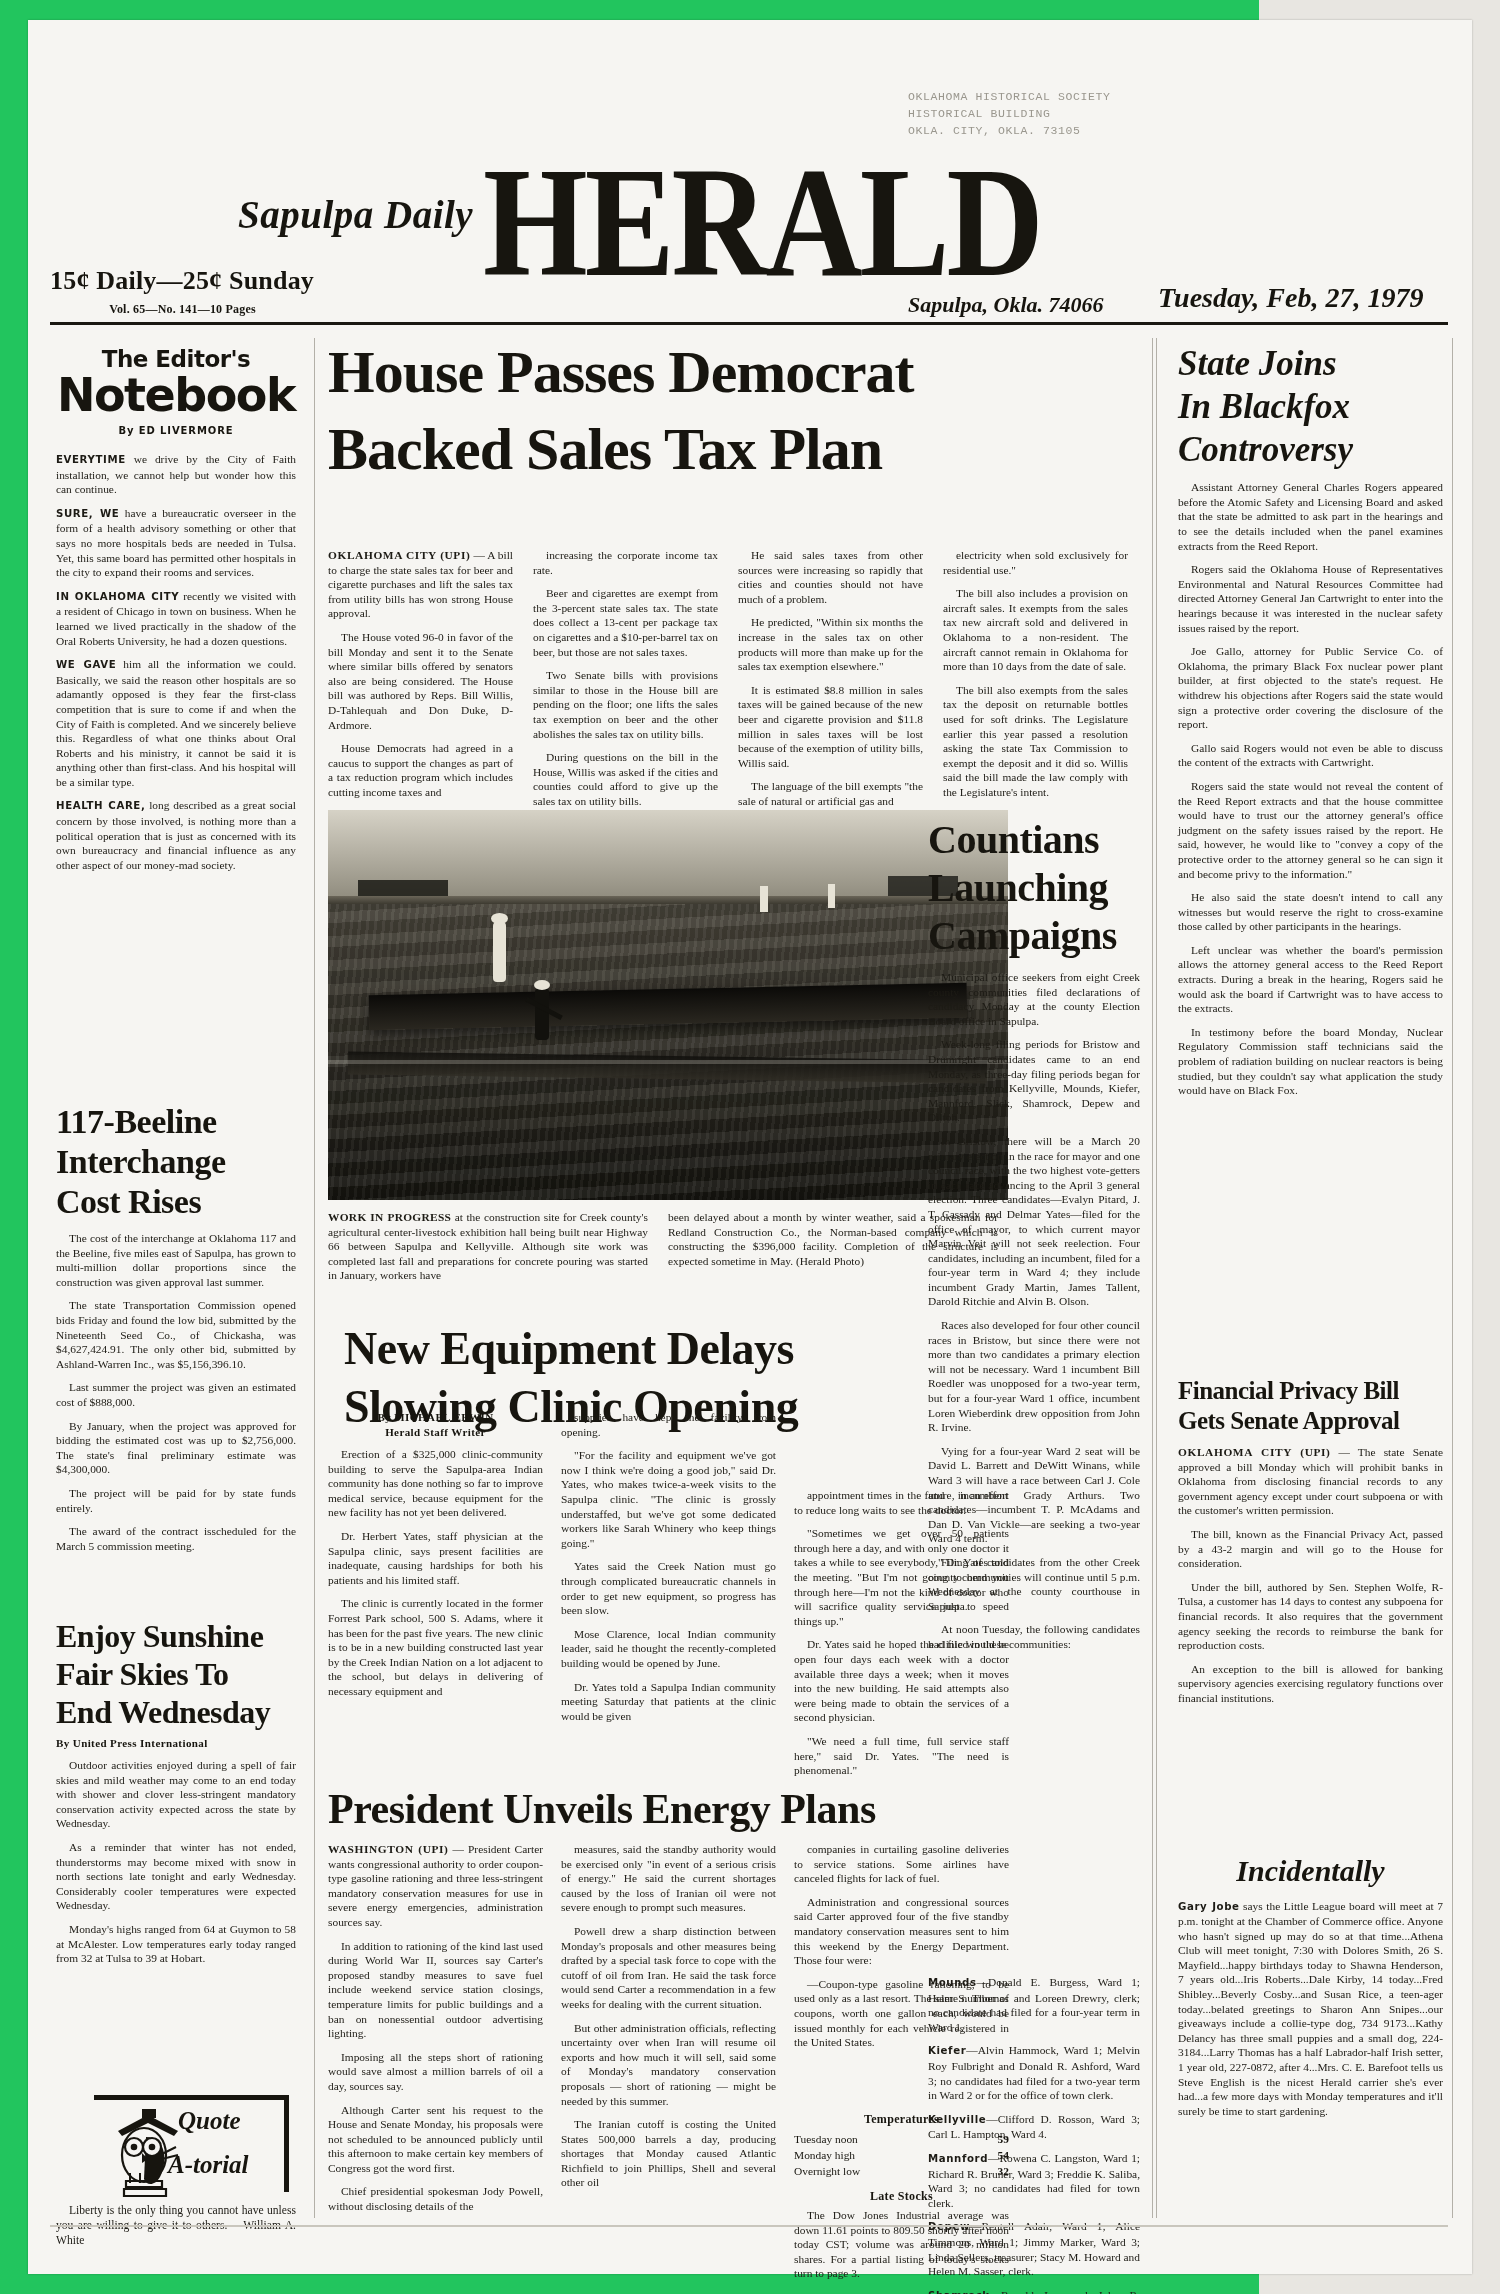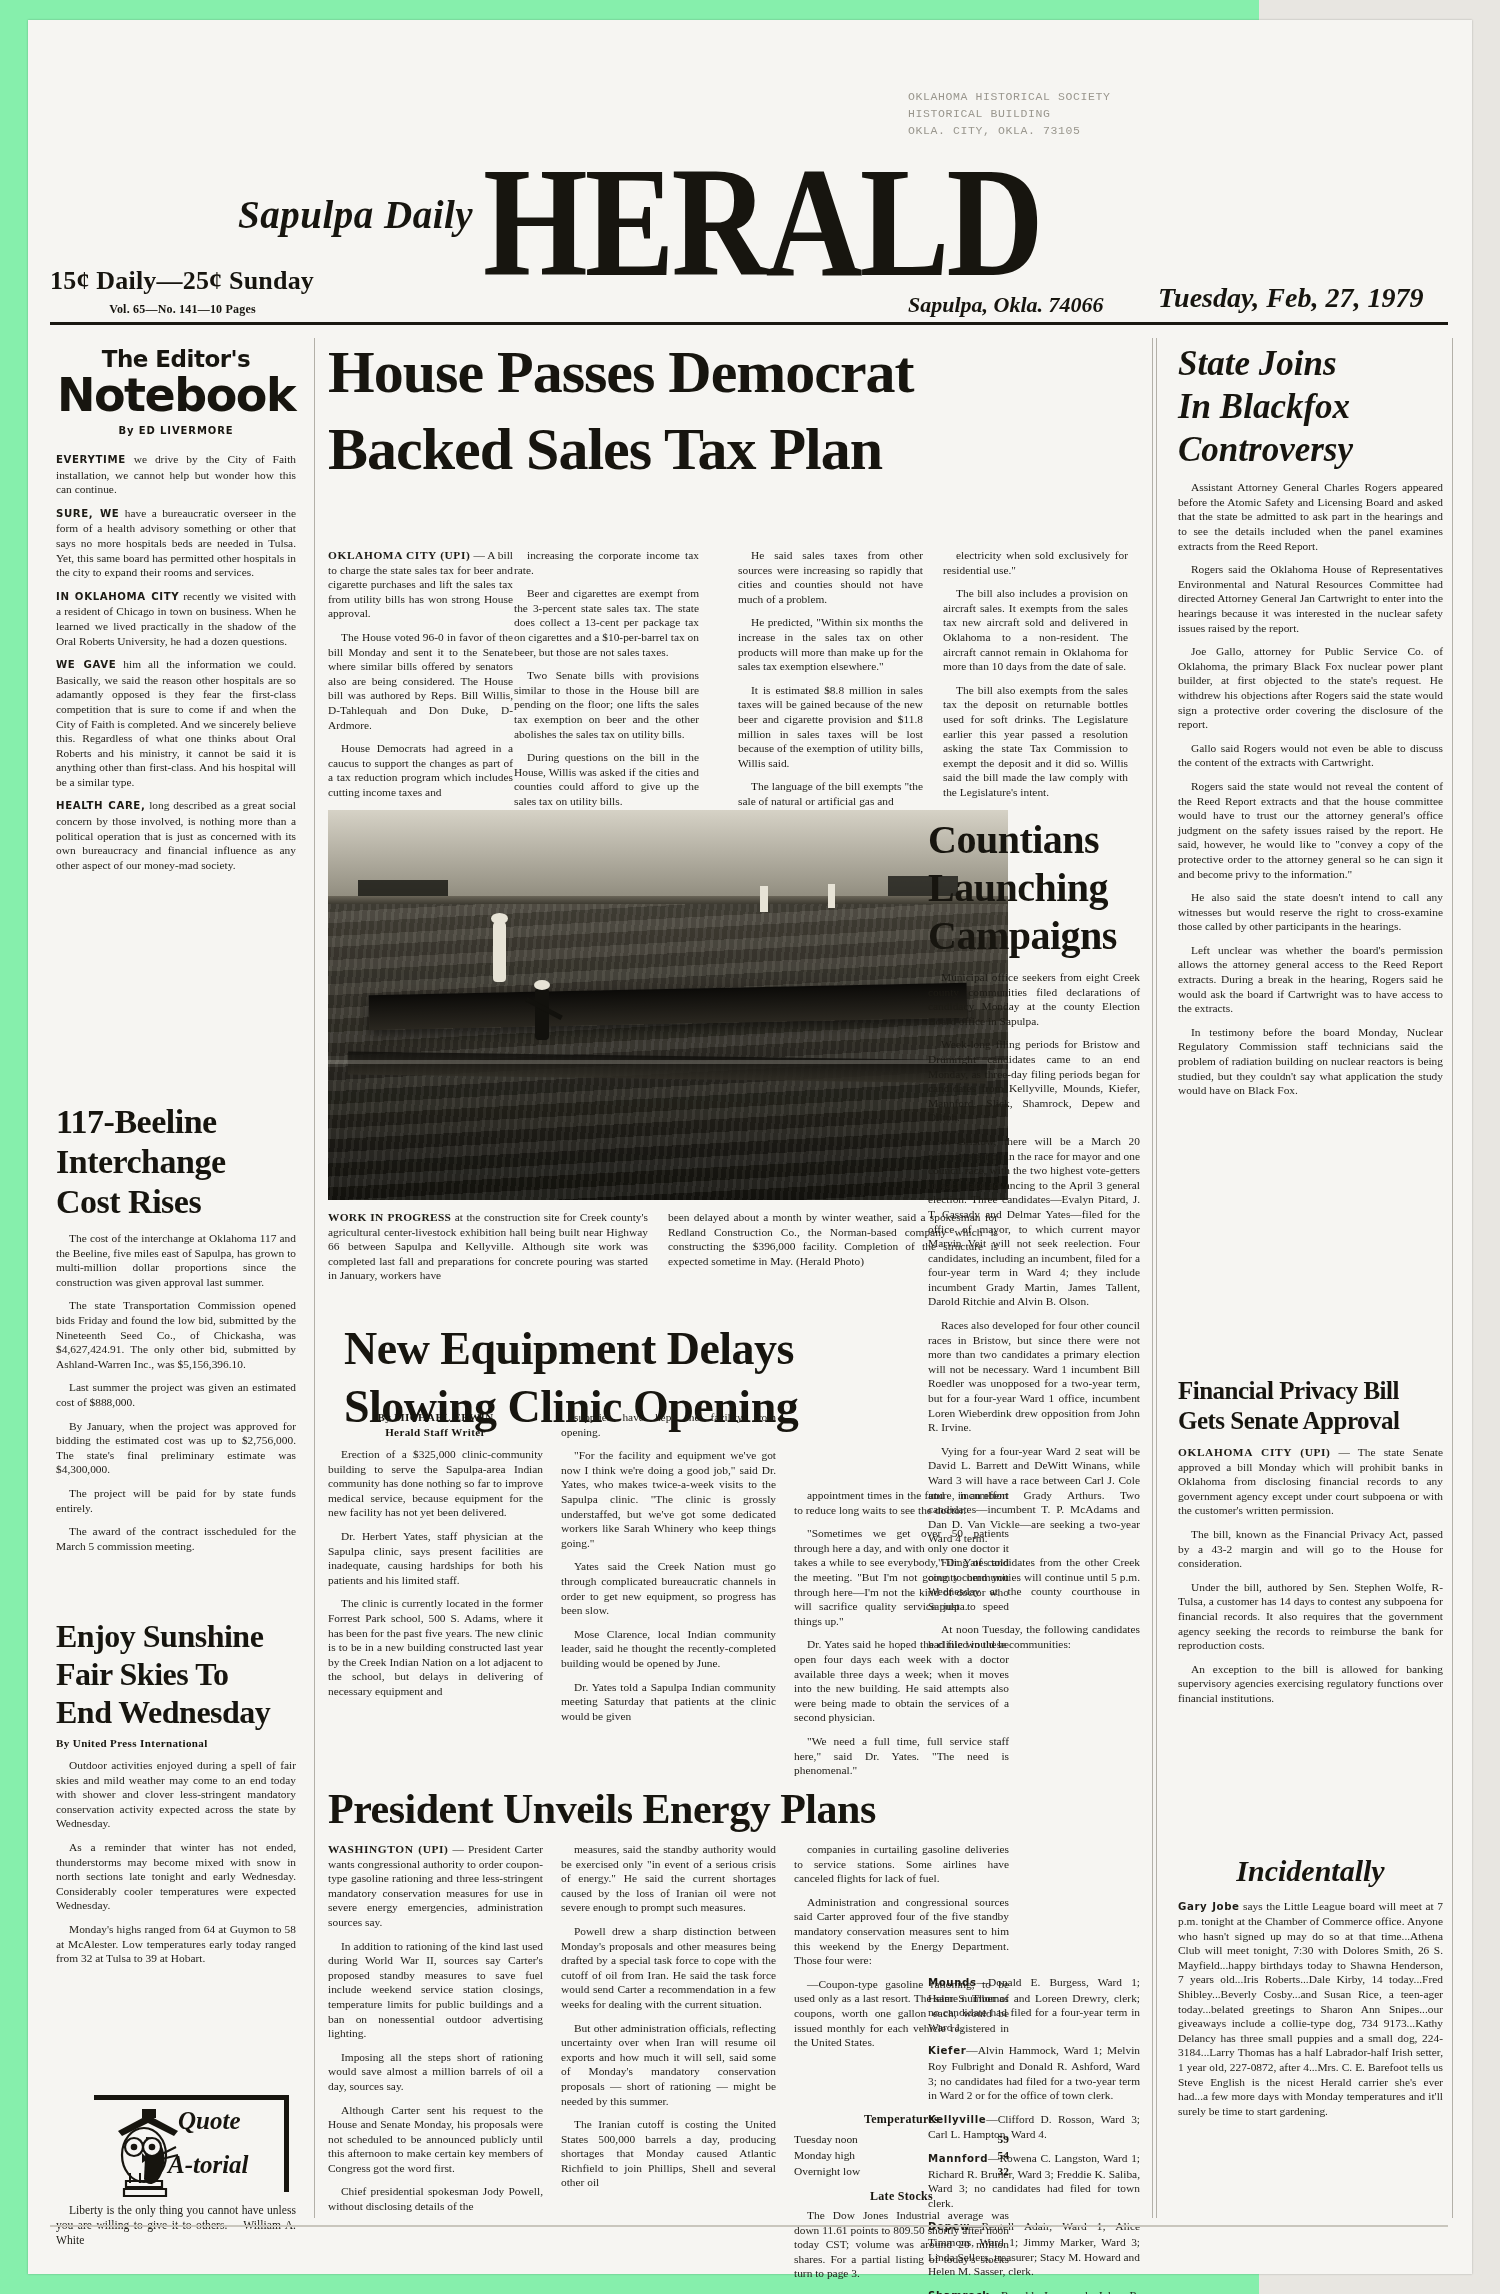--- a/index.html
+++ b/index.html
@@ -6,21 +6,21 @@
   body{
     width:1500px;height:2294px;
     background:#e8e6e1;
     font-family:"Liberation Serif",serif;
     color:#17150f;
     overflow:hidden;
   }
   .page{
     position:relative;
     width:1259px;height:2294px;
-    background:#86efac;
+    background:#22c55e;
   }
   .paper{
     position:absolute;
     left:28px;top:20px;
     width:1444px;height:2254px;
     background:#f6f5f2;
     box-shadow:0 0 2px rgba(0,0,0,.25);
   }
   
   .stamp{
@@ -244,21 +244,21 @@
     <div class="hd-serif" style="font-size:60px;letter-spacing:-1px;">
       <div>House Passes Democrat</div>
       <div style="margin-top:17px">Backed Sales Tax Plan</div>
     </div>
   </div>
   <div class="col body" id="st-c1" style="left:300px;top:528px;width:185px;">
         <p class="noind"><span class="lead">OKLAHOMA CITY (UPI)</span> — A bill to charge the state sales tax for beer and cigarette purchases and lift the sales tax from utility bills has won strong House approval.</p>
         <p>The House voted 96-0 in favor of the bill Monday and sent it to the Senate where similar bills offered by senators also are being considered. The House bill was authored by Reps. Bill Willis, D-Tahlequah and Don Duke, D-Ardmore.</p>
         <p>House Democrats had agreed in a caucus to support the changes as part of a tax reduction program which includes cutting income taxes and</p>
       </div>
-  <div class="col body" id="st-c2" style="left:486px;top:528px;width:185px;">
+  <div class="col body" id="st-c2" style="left:505px;top:528px;width:185px;">
         <p>increasing the corporate income tax rate.</p>
         <p>Beer and cigarettes are exempt from the 3-percent state sales tax. The state does collect a 13-cent per package tax on cigarettes and a $10-per-barrel tax on beer, but those are not sales taxes.</p>
         <p>Two Senate bills with provisions similar to those in the House bill are pending on the floor; one lifts the sales tax exemption on beer and the other abolishes the sales tax on utility bills.</p>
         <p>During questions on the bill in the House, Willis was asked if the cities and counties could afford to give up the sales tax on utility bills.</p>
       </div>
   <div class="col body" id="st-c3" style="left:710px;top:528px;width:185px;">
         <p>He said sales taxes from other sources were increasing so rapidly that cities and counties should not have much of a problem.</p>
         <p>He predicted, "Within six months the increase in the sales tax on other products will more than make up for the sales tax exemption elsewhere."</p>
         <p>It is estimated $8.8 million in sales taxes will be gained because of the new beer and cigarette provision and $11.8 million in sales taxes will be lost because of the exemption of utility bills, Willis said.</p>
         <p>The language of the bill exempts "the sale of natural or artificial gas and</p>

